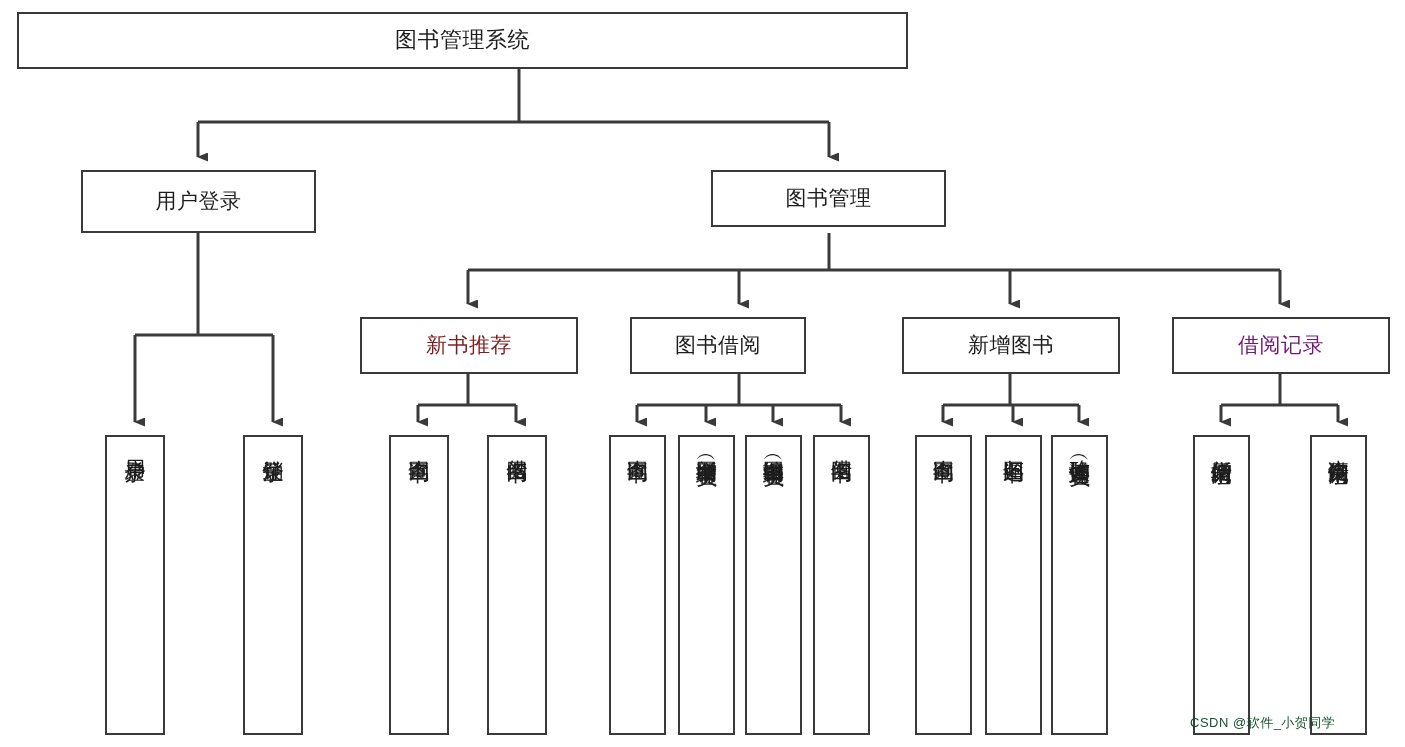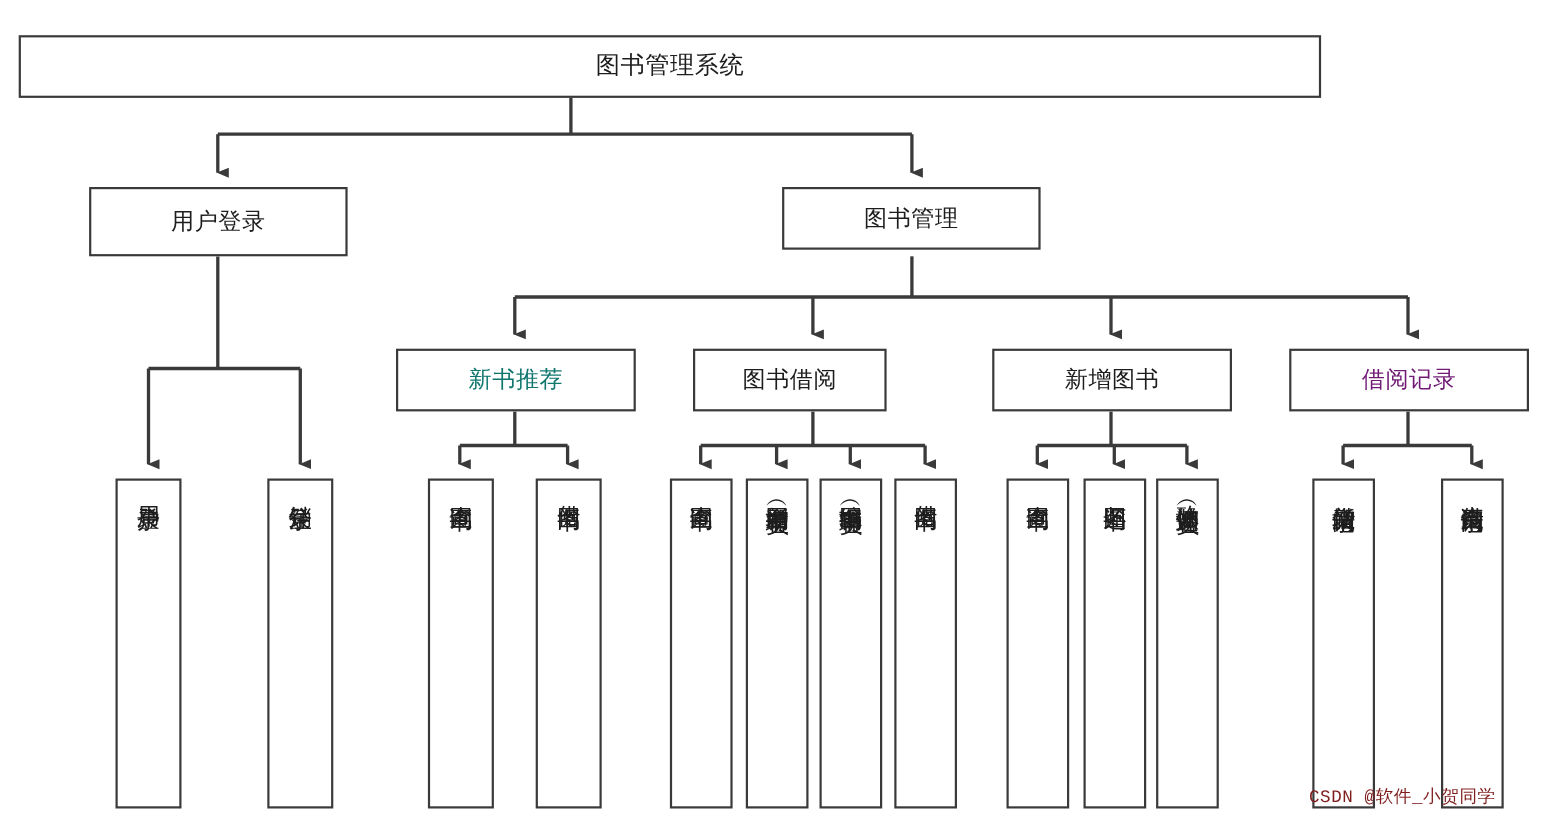--- a/index.html
+++ b/index.html
@@ -57,25 +57,25 @@
     line-height: 1.15;
     color: #1d1d1d;
     letter-spacing: 1px;
     white-space: nowrap;
   }
   .node.title .node-label {
     font-size: 22px;
   }
   .watermark {
     position: absolute;
-    font-size: 16px;
-    color: #7f1d1d;
+    font-size: 13px;
+    color: #14532d;
     white-space: nowrap;
     letter-spacing: 0.5px;
-    font-family: Liberation Mono, monospace;
+    font-family: Liberation Sans, sans-serif;
   }
 </style>
 </head>
 <body>
 
 <div id="diagram-root">
 
   <svg class="wires" viewBox="0 0 1405 747" xmlns="http://www.w3.org/2000/svg">
     <defs>
       <marker id="arrowhead" markerWidth="10" markerHeight="11" refX="4.5" refY="10" orient="auto" markerUnits="userSpaceOnUse">
@@ -113,31 +113,31 @@
         <line stroke="#3a3a3a" stroke-width="3" x1="1013" x2="1013" y1="405" y2="422" marker-end="url(#arrowhead)"></line>
         <line stroke="#3a3a3a" stroke-width="3" x1="1079" x2="1079" y1="405" y2="422" marker-end="url(#arrowhead)"></line>
         <line stroke="#3a3a3a" stroke-width="3" x1="1280" x2="1280" y1="374" y2="405"></line>
         <line stroke="#3a3a3a" stroke-width="3" x1="1221" x2="1338" y1="405" y2="405"></line>
         <line stroke="#3a3a3a" stroke-width="3" x1="1221" x2="1221" y1="405" y2="422" marker-end="url(#arrowhead)"></line>
         <line stroke="#3a3a3a" stroke-width="3" x1="1338" x2="1338" y1="405" y2="422" marker-end="url(#arrowhead)"></line>
       </g>
   </svg>
 
   <div id="node-layer">
-      <div class="node horiz title" style="left: 17px; top: 12px; width: 1184px; height: 57px; border-color: rgb(58, 58, 58); background: rgb(255, 255, 255); margin-top: 20px;">
+      <div class="node horiz title" style="left: 17px; top: 12px; width: 891px; height: 57px; border-color: rgb(58, 58, 58); background: rgb(255, 255, 255);">
         <span class="node-label" style="color: rgb(29, 29, 29);">图书管理系统</span>
       </div>
       <div class="node horiz" style="left: 81px; top: 170px; width: 235px; height: 63px; border-color: rgb(58, 58, 58); background: rgb(255, 255, 255);">
         <span class="node-label" style="color: rgb(29, 29, 29);">用户登录</span>
       </div>
       <div class="node horiz" style="left: 711px; top: 170px; width: 235px; height: 57px; border-color: rgb(58, 58, 58); background: rgb(255, 255, 255);">
         <span class="node-label" style="color: rgb(29, 29, 29);">图书管理</span>
       </div>
       <div class="node horiz" style="left: 360px; top: 317px; width: 218px; height: 57px; border-color: rgb(58, 58, 58); background: rgb(255, 255, 255);">
-        <span class="node-label" style="color: #0f766e;">新书推荐</span>
+        <span class="node-label" style="color: #7f1d1d;">新书推荐</span>
       </div>
       <div class="node horiz" style="left: 630px; top: 317px; width: 176px; height: 57px; border-color: rgb(58, 58, 58); background: rgb(255, 255, 255);">
         <span class="node-label" style="color: rgb(29, 29, 29);">图书借阅</span>
       </div>
       <div class="node horiz" style="left: 902px; top: 317px; width: 218px; height: 57px; border-color: rgb(58, 58, 58); background: rgb(255, 255, 255);">
         <span class="node-label" style="color: rgb(29, 29, 29);">新增图书</span>
       </div>
       <div class="node horiz" style="left: 1172px; top: 317px; width: 218px; height: 57px; border-color: rgb(58, 58, 58); background: rgb(255, 255, 255);">
         <span class="node-label" style="color: #701a75;">借阅记录</span>
       </div>

